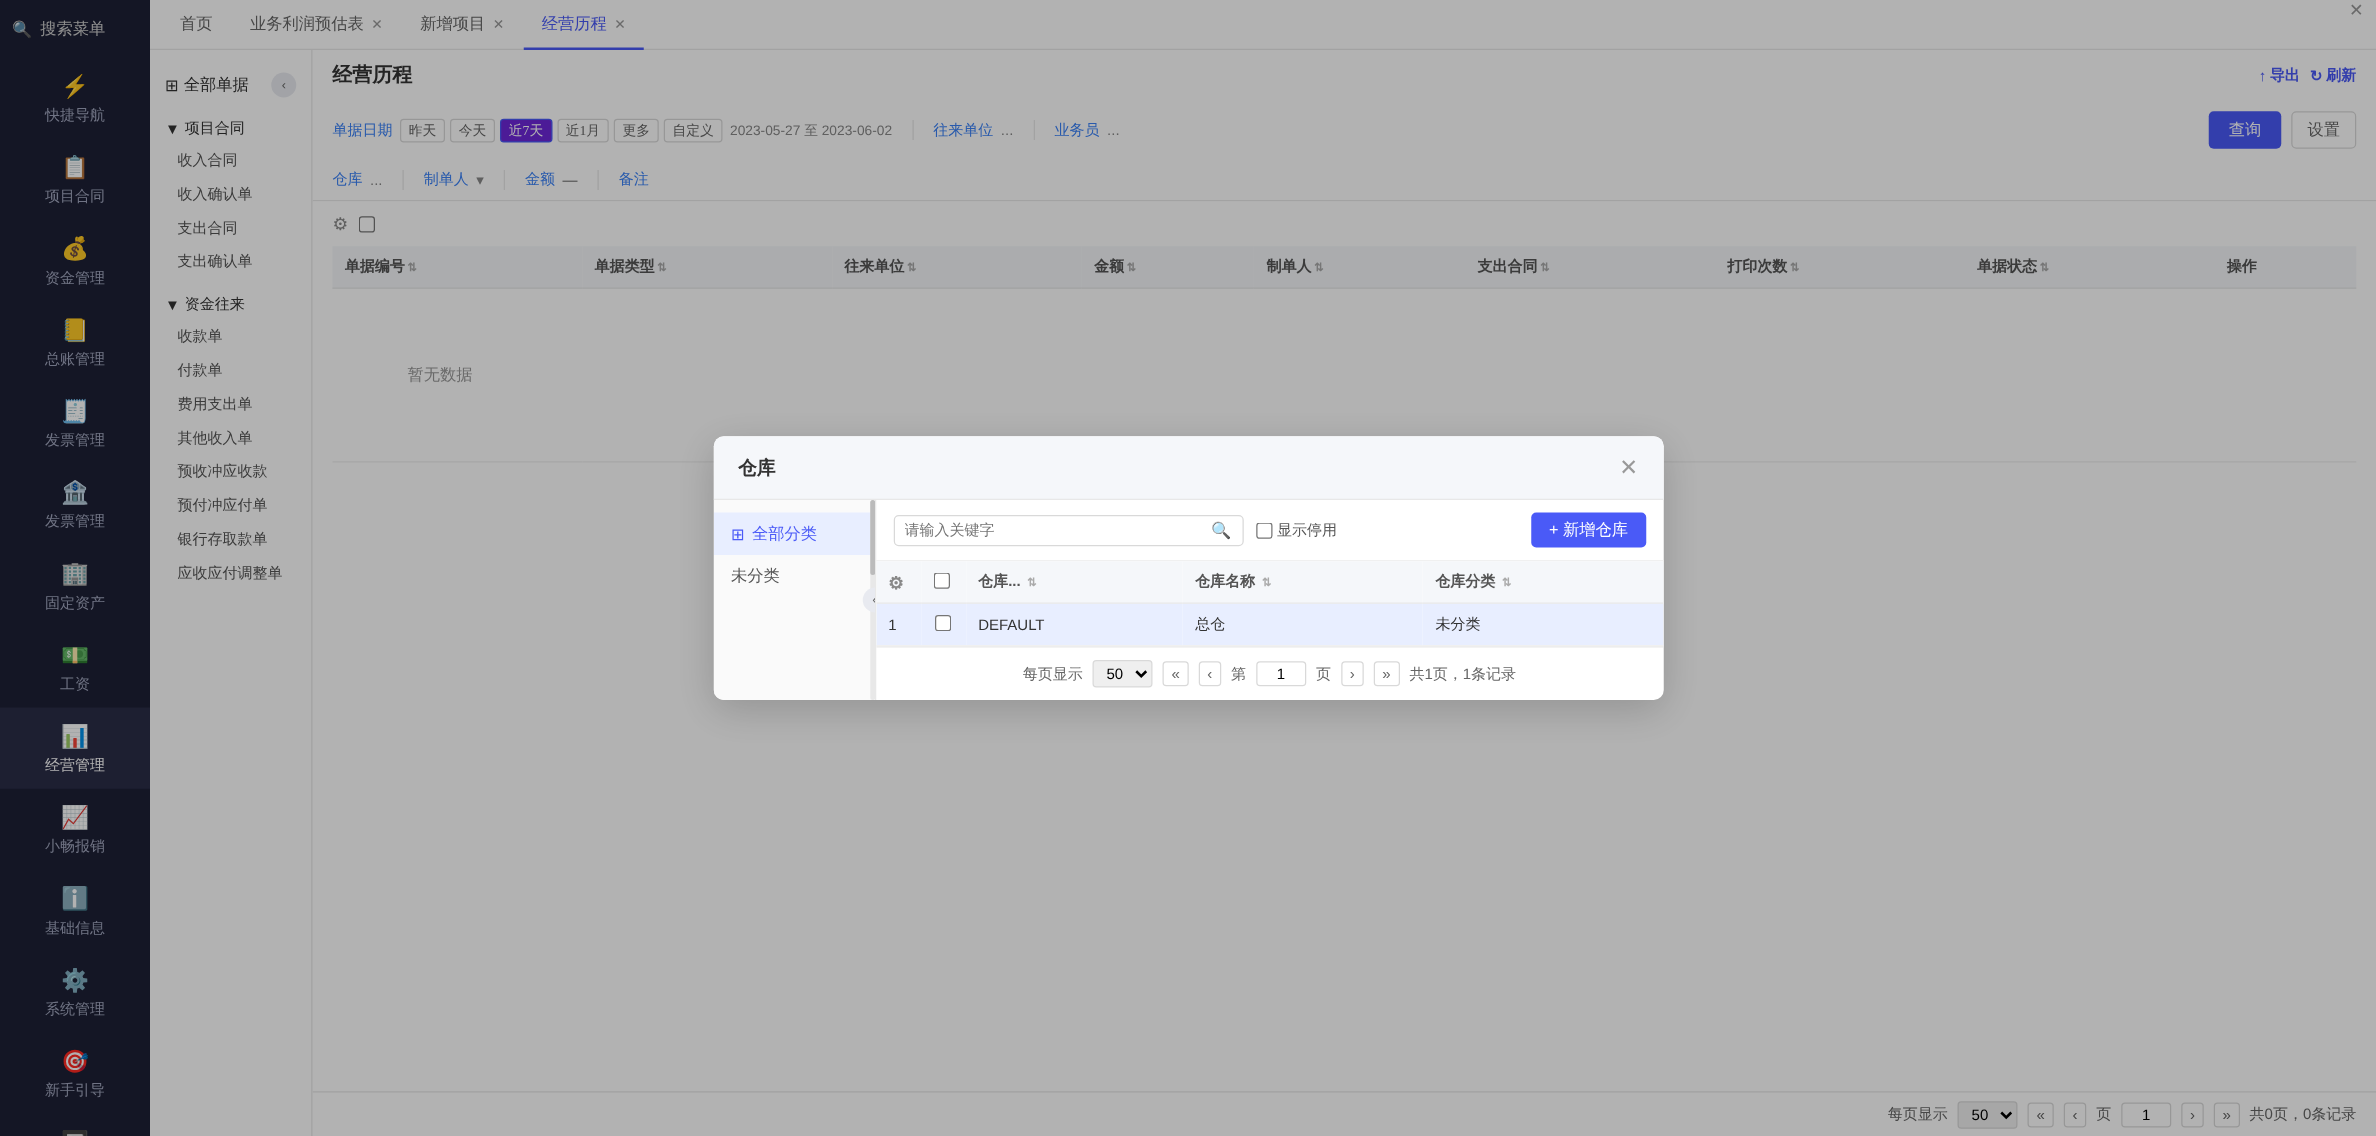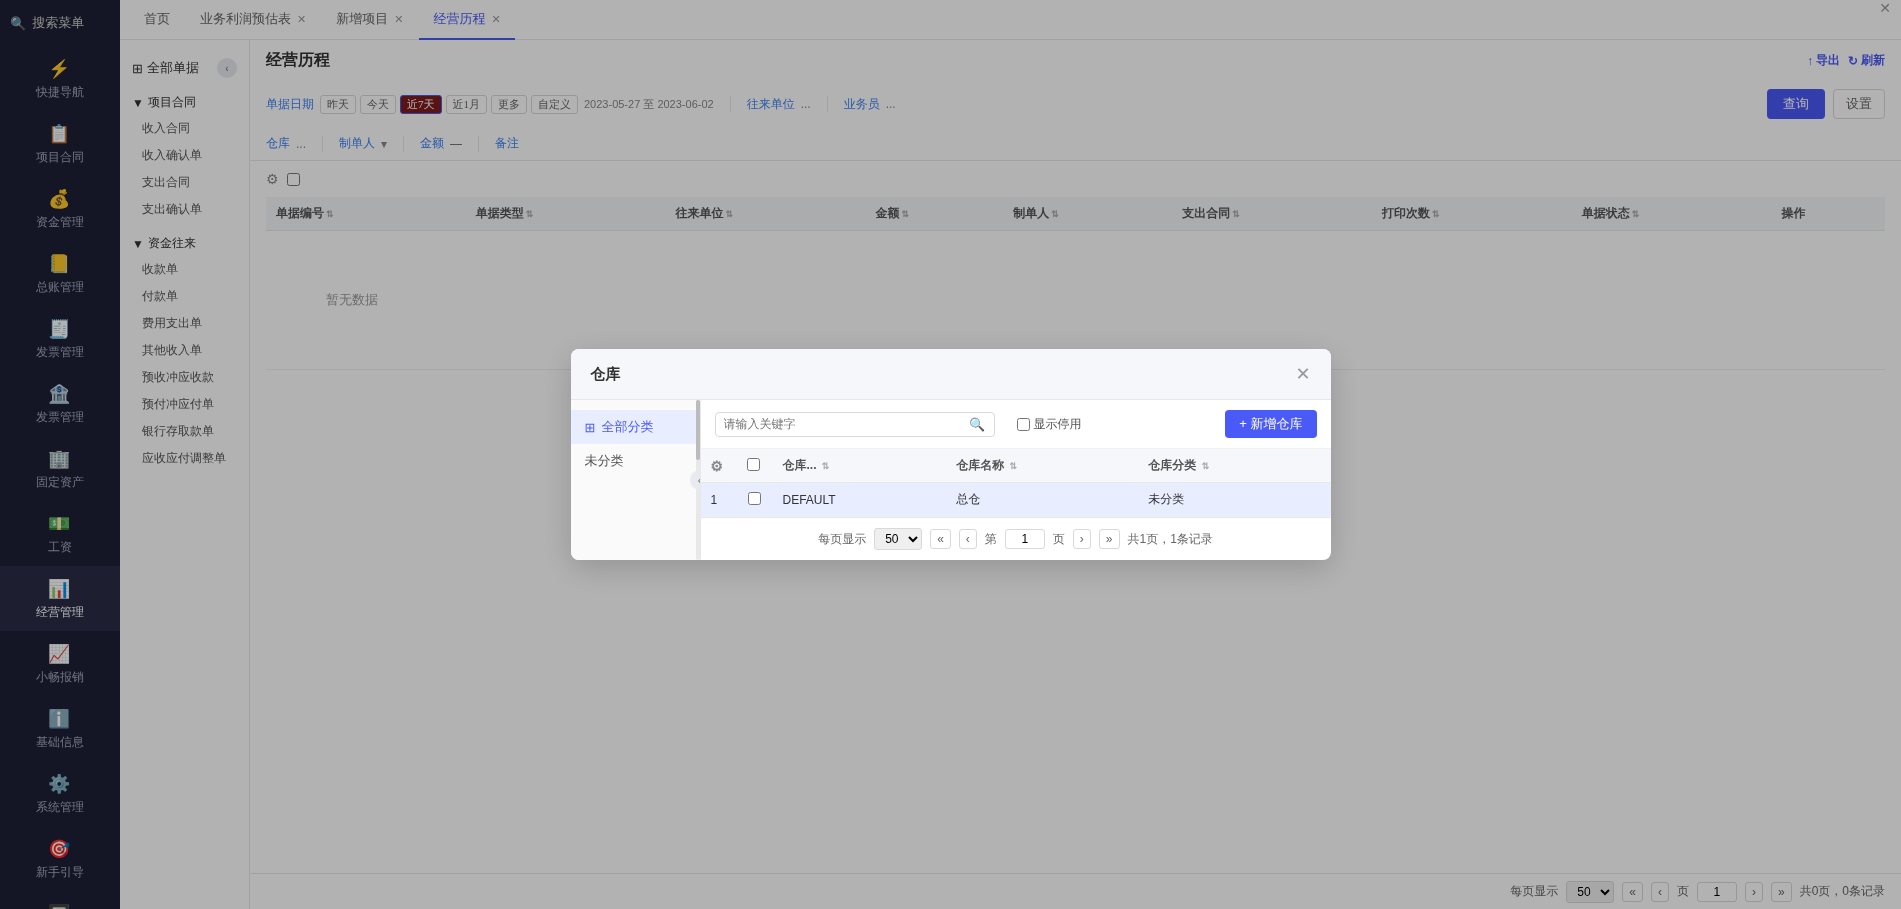--- a/index.html
+++ b/index.html
@@ -184,21 +184,21 @@
       padding: 1px 6px;
       border: 1px solid #d9d9d9;
       border-radius: 3px;
       font-size: 11px;
       cursor: pointer;
       color: #666;
       background: #fff;
       font-family: Liberation Serif, serif;
     }
     .date-btn.active {
-      background: #7f1d1d;
+      background: #6d28d9;
       color: #fff;
       border-color: #4a5af7;
     }
     .date-range { font-size: 11px; color: #888; }
     .filter-dots { color: #888; cursor: pointer; }
     .filter-divider { width: 1px; height: 16px; background: #e8e8e8; }
     .filter-row2 {
       display: flex;
       align-items: center;
       gap: 16px;
@@ -349,21 +349,21 @@
     .modal-left-item.active { background: #e8eeff; color: #4a5af7; }
     .modal-right {
       flex: 1;
       display: flex;
       flex-direction: column;
       overflow: hidden;
     }
     .modal-toolbar {
       display: flex;
       align-items: center;
-      gap: 22px;
+      gap: 10px;
       padding: 10px 14px;
       border-bottom: 1px solid #f0f0f0;
     }
     .modal-search-box {
       display: flex;
       align-items: center;
       border: 1px solid #d9d9d9;
       border-radius: 4px;
       padding: 4px 8px;
       gap: 6px;

